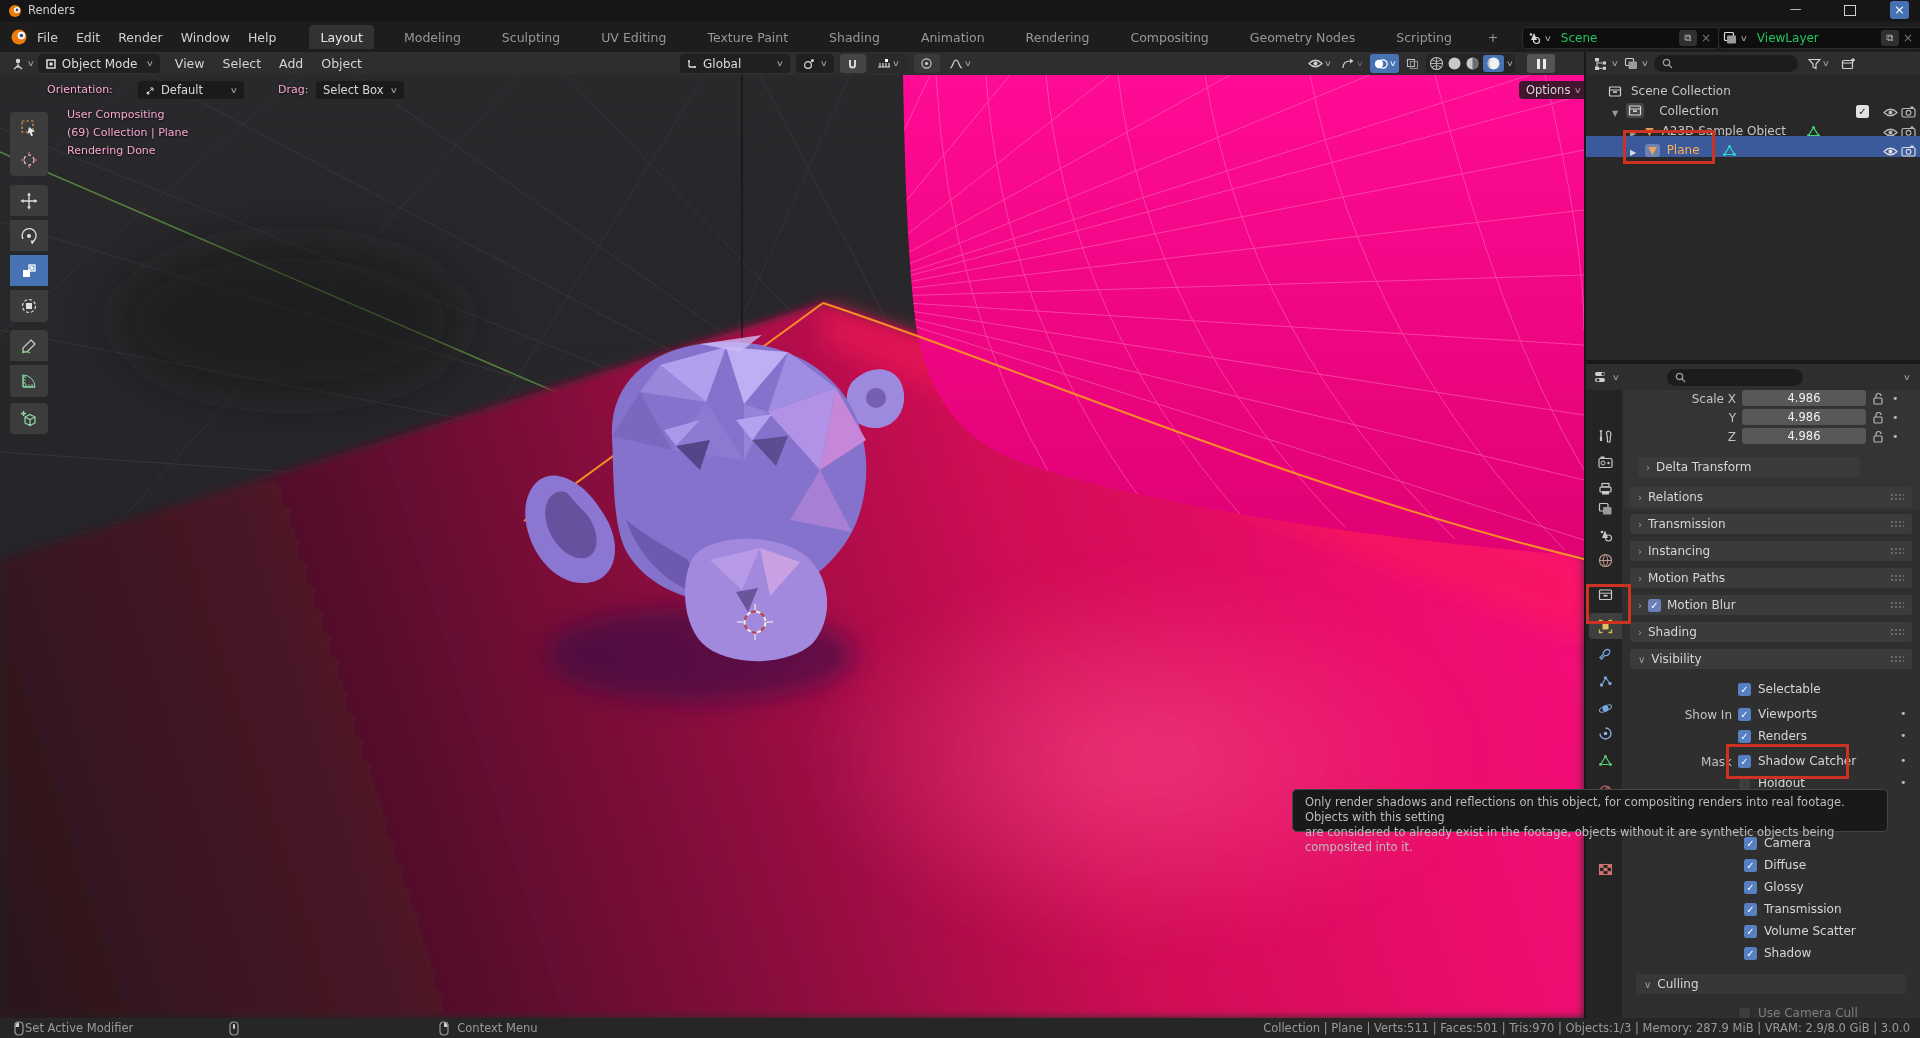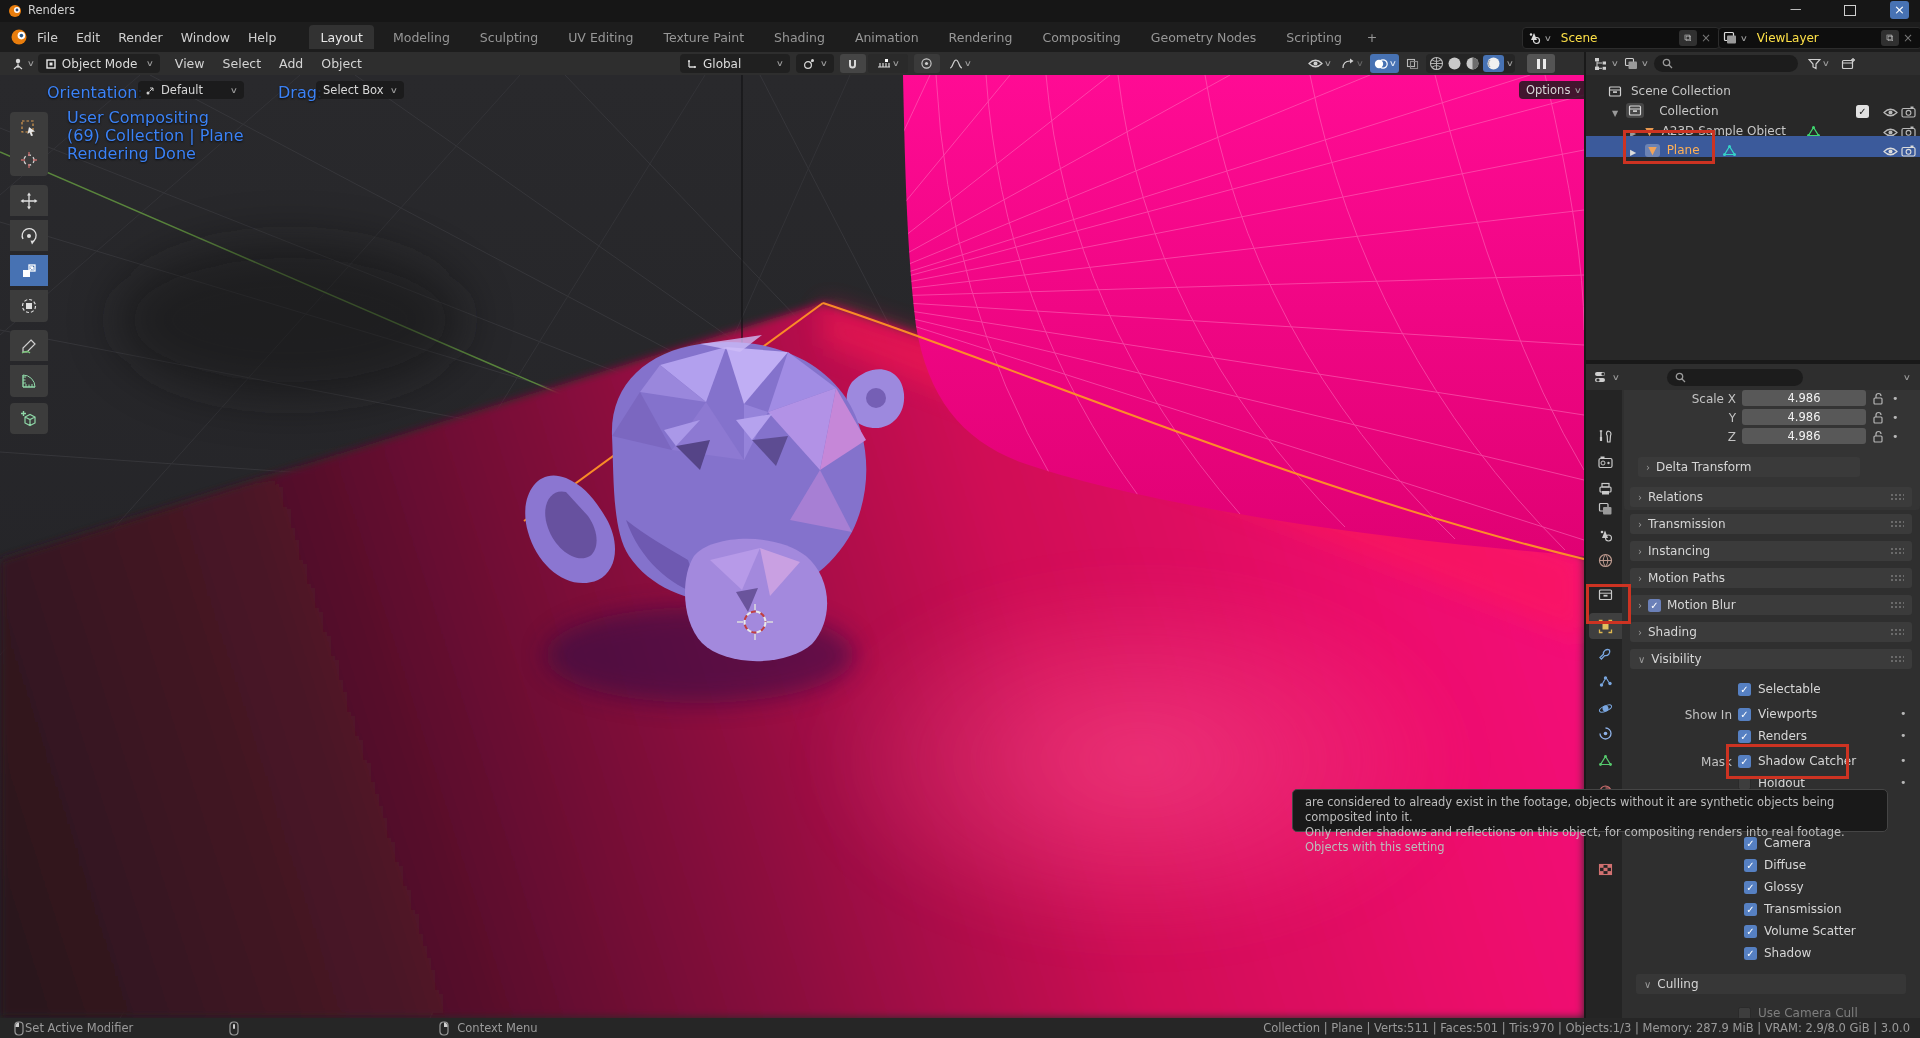--- a/index.html
+++ b/index.html
@@ -8,21 +8,21 @@
   .abs{position:absolute}
   .row{display:flex;align-items:center}
   .dim{color:#8f8f8f}
   
   .titlebar{left:0;top:0;width:1920px;height:22px;background:#161616;color:#cfcfcf;font-size:11.5px}
   .topbar{left:0;top:22px;width:1920px;height:30px;background:#1d1d1d}
   .menu-item{padding:0 9px;height:30px;display:flex;align-items:center;color:#cfcfcf;font-size:12.5px;cursor:default}
   .ws-tab{padding:0 11px;height:24px;display:flex;align-items:center;border-radius:4px 4px 0 0;color:#979797;font-size:12.5px}
   .ws-tab.active{background:#323232;color:#e8e8e8}
   .idpill{background:#0e0e0e;border:1px solid #2c2c2c;border-radius:4px;height:20px;display:flex;align-items:center;padding:0 4px;gap:4px}
-  .idpill .nm{color:#fde047;font-size:12px;padding:0 6px}
+  .idpill .nm{color:#22c55e;font-size:12px;padding:0 6px}
   .minibtn{width:18px;height:16px;background:#303030;border-radius:3px;display:flex;align-items:center;justify-content:center;color:#bbb;font-size:10px}
   
   .vp-header{left:0;top:52px;width:1584px;height:23px;background:#2e2e2e}
   .hdr-pill{background:#202020;border-radius:4px;height:19px;display:flex;align-items:center;gap:5px;padding:0 7px;color:#dcdcdc}
   .hdr-menu{padding:0 9px;color:#d4d4d4;font-size:12.5px;height:23px;display:flex;align-items:center}
   .chev{color:#9a9a9a;font-size:8px;transform:scaleX(1.4)}
   .icobtn{height:19px;border-radius:3px;display:flex;align-items:center;justify-content:center;gap:2px;padding:0 3px}
   .icobtn.on{background:#4772b3}
   .outliner-hdr{left:1586px;top:52px;width:334px;height:23px;background:#2e2e2e}
   .search-pill{background:#1c1c1c;border-radius:10px;height:17px;display:flex;align-items:center;padding:0 8px;gap:5px}
@@ -46,21 +46,21 @@
   .anim-dot{position:absolute;color:#b9b9b9;font-size:11px}
   
   .tooltip{left:1292px;top:789px;width:596px;height:43px;background:#191919;border:1px solid #454545;border-radius:5px;
            box-sizing:border-box;padding:5px 12px;color:#bcbcbc;font-size:11.5px;line-height:15px;z-index:40}
   .annot{border:3px solid #cd3322;z-index:50;pointer-events:none}
   
   .statusbar{left:0;top:1018px;width:1920px;height:20px;background:#262626;color:#9a9a9a;font-size:11.5px}
   
   .viewport{left:0;top:75px;width:1584px;height:943px;overflow:hidden}
   .vp-float{background:rgba(24,24,24,.82);border-radius:4px;height:18px;display:flex;align-items:center;gap:5px;padding:0 7px;color:#d8d8d8;font-size:11.5px}
-  .ovl{position:absolute;color:#3b82f6;font-size:16px;text-shadow:0 1px 2px rgba(0,0,0,.8);white-space:nowrap}
+  .ovl{position:absolute;color:#f9a8d4;font-size:11px;text-shadow:0 1px 2px rgba(0,0,0,.8);white-space:nowrap}
   .toolbtn{position:absolute;left:10px;width:38px;height:31px;background:#3c3c3c;display:flex;align-items:center;justify-content:center}
   .toolbtn.active{background:#4772b3}
   svg{display:block}
 </style>
 </head>
 <body>
 
 <div class="abs titlebar row">
   <svg class="abs" style="left:8px;top:4px" width="14" height="14" viewBox="0 0 14 14">
     <circle cx="7" cy="7" r="6" fill="#e87d0d"></circle>
@@ -77,21 +77,21 @@
   <svg style="margin-left:10px" width="18" height="18" viewBox="0 0 18 18">
     <circle cx="9" cy="9" r="7.5" fill="#e87d0d"></circle>
       <circle cx="11.4" cy="7.6" r="3.8" fill="#fff"></circle>
       <circle cx="11.4" cy="7.6" r="1.8" fill="#265787"></circle>
   </svg>
   <span class="menu-item">File</span>
   <span class="menu-item">Edit</span>
   <span class="menu-item">Render</span>
   <span class="menu-item">Window</span>
   <span class="menu-item">Help</span>
-  <div class="row" style="margin-left:24px;gap:8px">
+  <div class="row" style="margin-left:24px;gap:19px">
     <span class="ws-tab active">Layout</span>
     <span class="ws-tab">Modeling</span>
     <span class="ws-tab">Sculpting</span>
     <span class="ws-tab">UV Editing</span>
     <span class="ws-tab">Texture Paint</span>
     <span class="ws-tab">Shading</span>
     <span class="ws-tab">Animation</span>
     <span class="ws-tab">Rendering</span>
     <span class="ws-tab">Compositing</span>
     <span class="ws-tab">Geometry Nodes</span>
@@ -825,22 +825,22 @@
         <path d="M3.5 1 V6 M1 3.5 H6" stroke="#8fd8a8" stroke-width="1.4"></path>
       </svg>
   </div>
 </div>
 
 <div class="abs annot" style="left:1623px;top:130px;width:86px;height:28px"></div>
 <div class="abs annot" style="left:1586px;top:584px;width:39px;height:34px"></div>
 <div class="abs annot" style="left:1726px;top:744px;width:117px;height:29px"></div>
 
 <div class="abs tooltip">
+  <div>Only render shadows and reflections on this object, for compositing renders into real footage. Objects with this setting</div>
   <div>are considered to already exist in the footage, objects without it are synthetic objects being composited into it.</div>
-  <div>Only render shadows and reflections on this object, for compositing renders into real footage. Objects with this setting</div>
 </div>
 
 <div class="abs statusbar row">
   <svg style="margin-left:14px" width="10" height="15" viewBox="0 0 10 15">
     <rect x="1" y="1" width="8" height="13" rx="3.5" fill="none" stroke="#9a9a9a" stroke-width="1.2"></rect>
       <path d="M1.5 6 A3.5 4 0 0 1 5 1.5 V6 Z" fill="#cfcfcf"></path>
   </svg>
   <span style="margin-left:1px">Set Active Modifier</span>
   <svg style="margin-left:96px" width="10" height="15" viewBox="0 0 10 15">
     <rect x="1" y="1" width="8" height="13" rx="3.5" fill="none" stroke="#9a9a9a" stroke-width="1.2"></rect>

